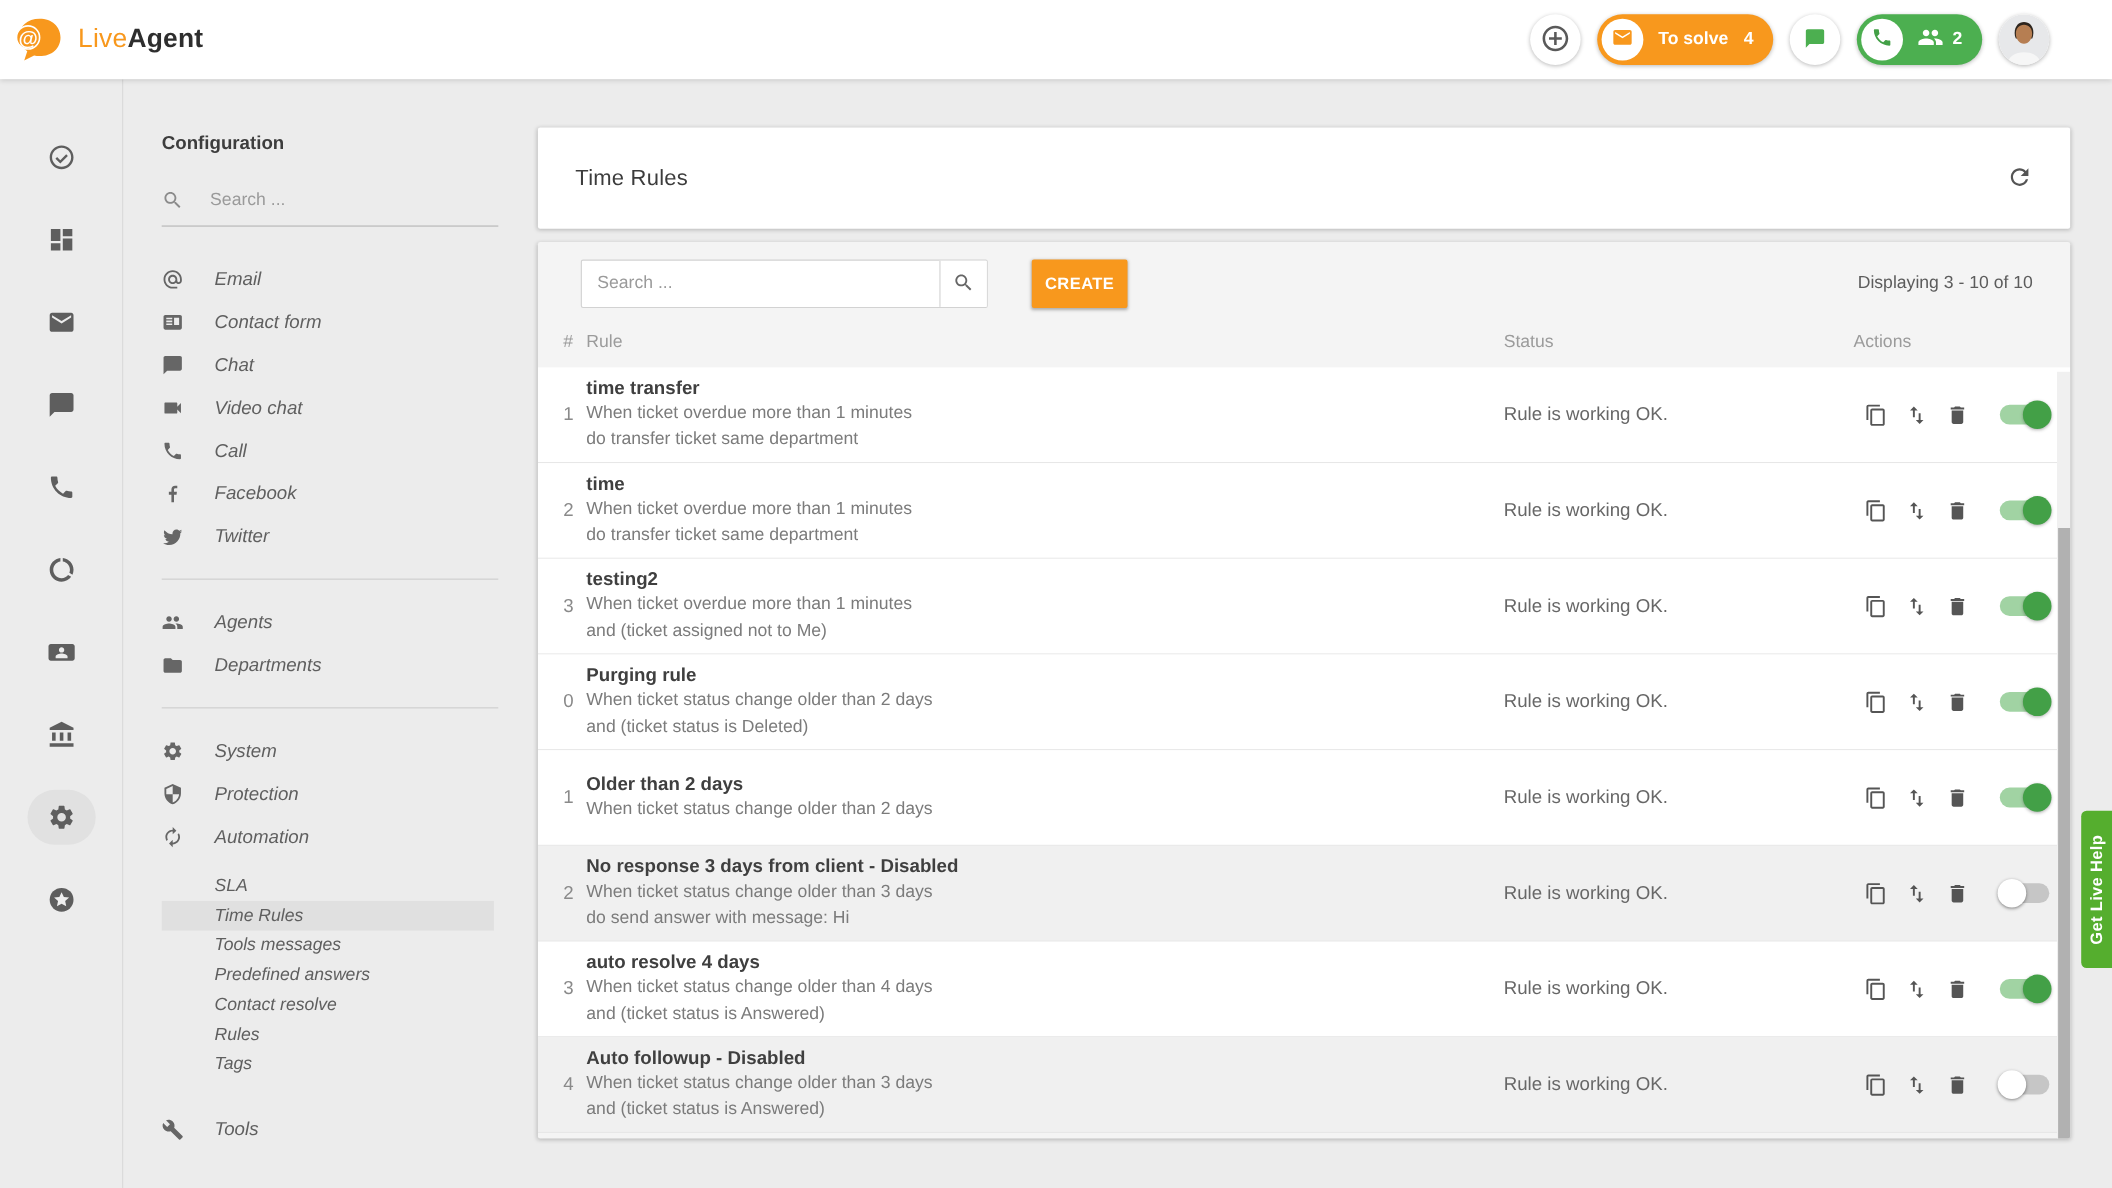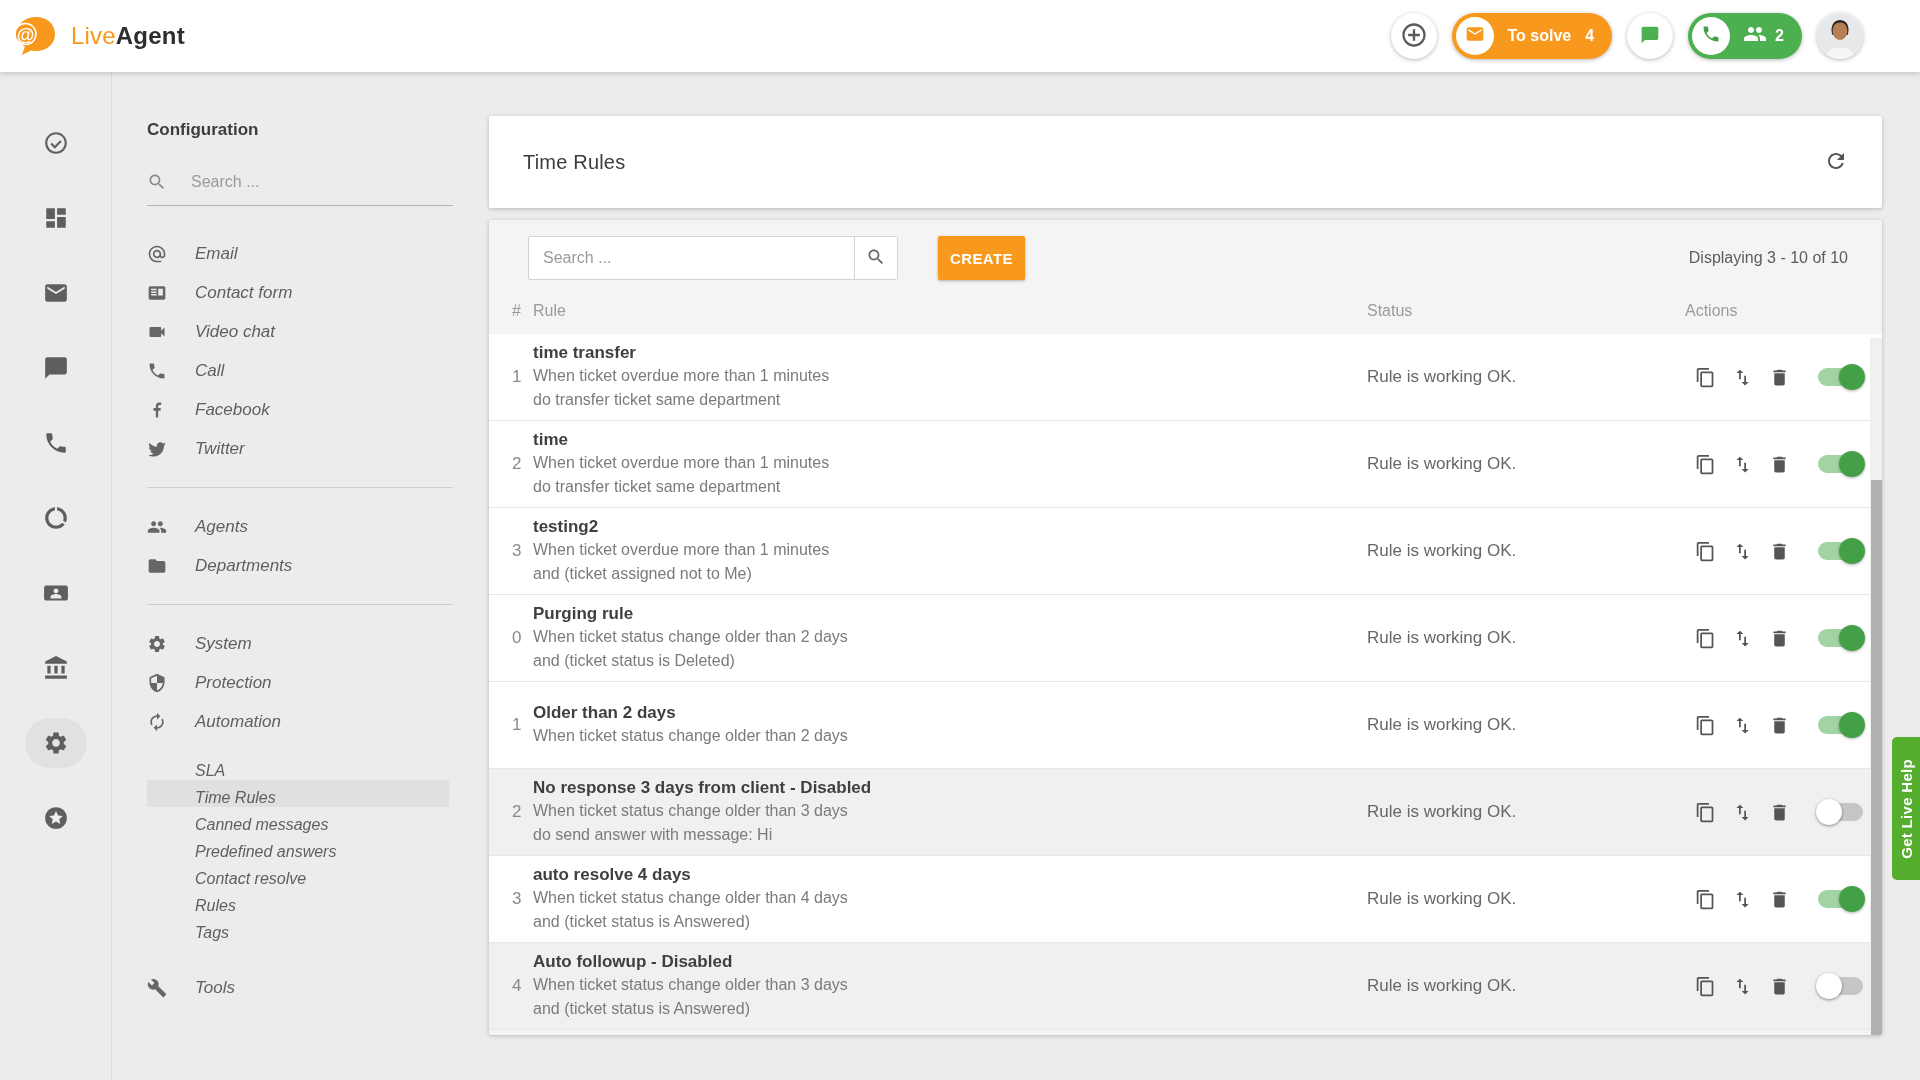--- a/index.html
+++ b/index.html
@@ -52,21 +52,21 @@
   .sidebar-search .sicon{display:flex;color:#8b8b8b;}
   .sidebar-search input{border:none;outline:none;background:transparent;margin-left:22px;
                   font-size:16px;color:#555;width:240px;font-family:inherit;}
   .sidebar-search input::placeholder{color:#9a9a9a;}
   .menu{margin-top:28px;font-style:italic;}
   .menu-item{display:flex;align-items:center;height:39px;color:#5f5f5f;font-size:17px;
              cursor:pointer;}
   .menu-item .micon{width:20px;display:flex;color:#666;flex:none;}
   .menu-item .mlabel{margin-left:28px;}
   .menu-divider{height:1px;background:#cecece;width:306px;margin:19px 0;}
-  .menu-sub{height:27px;display:flex;align-items:flex-end;padding-left:48px;font-size:16px;
+  .menu-sub{height:27px;display:flex;align-items:center;padding-left:48px;font-size:16px;
             color:#5f5f5f;width:302px;box-sizing:border-box;cursor:pointer;}
   .menu-sub.selected{background:#e0e0e0;}
   .menu-gap{height:12px;}
   .menu-item.tools{margin-top:26px;}
 
   
   .main{flex:1;box-sizing:border-box;padding:44px 38px 0 0;}
   .header-card{height:92px;background:#fff;border-radius:2px;
                box-shadow:0 1px 4px rgba(0,0,0,.22);display:flex;align-items:center;
                justify-content:space-between;padding:0 34px;box-sizing:border-box;}
@@ -289,20 +289,28 @@
             <span class="micon">
               <svg viewBox="0 0 24 24" width="20" height="20" fill="currentColor">
                 <path d="M20 4H4c-1.1 0-2 .9-2 2v12c0 1.1.9 2 2 2h16c1.1 0 2-.9 2-2V6c0-1.1-.9-2-2-2zm-8.5 11H5v-1.8h6.5V15zm0-3.1H5v-1.8h6.5v1.8zm0-3.1H5V7h6.5v1.8zM19 15h-5.5V7H19v8z"></path>
               </svg>
             </span>
             <span class="mlabel">Contact form</span>
           </div>
           <div class="menu-item">
             <span class="micon">
               <svg viewBox="0 0 24 24" width="20" height="20" fill="currentColor">
+                <path d="M20 2H4c-1.1 0-1.99.9-1.99 2L2 22l4-4h14c1.1 0 2-.9 2-2V4c0-1.1-.9-2-2-2z"></path>
+              </svg>
+            </span>
+            <span class="mlabel">Chat</span>
+          </div>
+          <div class="menu-item">
+            <span class="micon">
+              <svg viewBox="0 0 24 24" width="20" height="20" fill="currentColor">
                 <path d="M17 10.5V7c0-.55-.45-1-1-1H4c-.55 0-1 .45-1 1v10c0 .55.45 1 1 1h12c.55 0 1-.45 1-1v-3.5l4 4v-11l-4 4z"></path>
               </svg>
             </span>
             <span class="mlabel">Video chat</span>
           </div>
           <div class="menu-item">
             <span class="micon">
               <svg viewBox="0 0 24 24" width="20" height="20" fill="currentColor">
                 <path d="M6.62 10.79c1.44 2.83 3.76 5.14 6.59 6.59l2.2-2.2c.27-.27.67-.36 1.02-.24 1.12.37 2.33.57 3.57.57.55 0 1 .45 1 1V20c0 .55-.45 1-1 1-9.39 0-17-7.61-17-17 0-.55.45-1 1-1h3.5c.55 0 1 .45 1 1 0 1.25.2 2.45.57 3.57.11.35.03.74-.25 1.02l-2.2 2.2z"></path>
               </svg>
@@ -368,21 +376,21 @@
             <span class="mlabel">Automation</span>
           </div>
           <div class="menu-gap"></div>
           <div class="menu-sub">
             <span>SLA</span>
           </div>
           <div class="menu-sub selected">
             <span>Time Rules</span>
           </div>
           <div class="menu-sub">
-            <span>Canned messages</span>
+            <span>Tools messages</span>
           </div>
           <div class="menu-sub">
             <span>Predefined answers</span>
           </div>
           <div class="menu-sub">
             <span>Contact resolve</span>
           </div>
           <div class="menu-sub">
             <span>Rules</span>
           </div>

